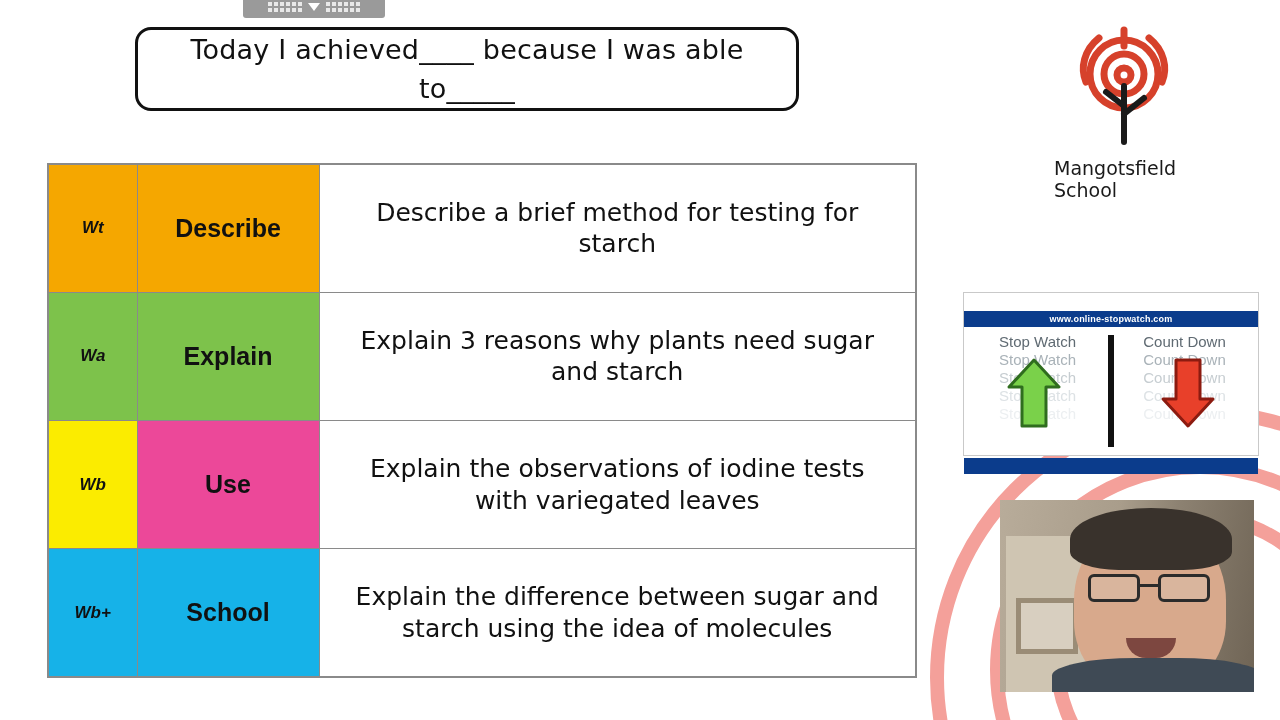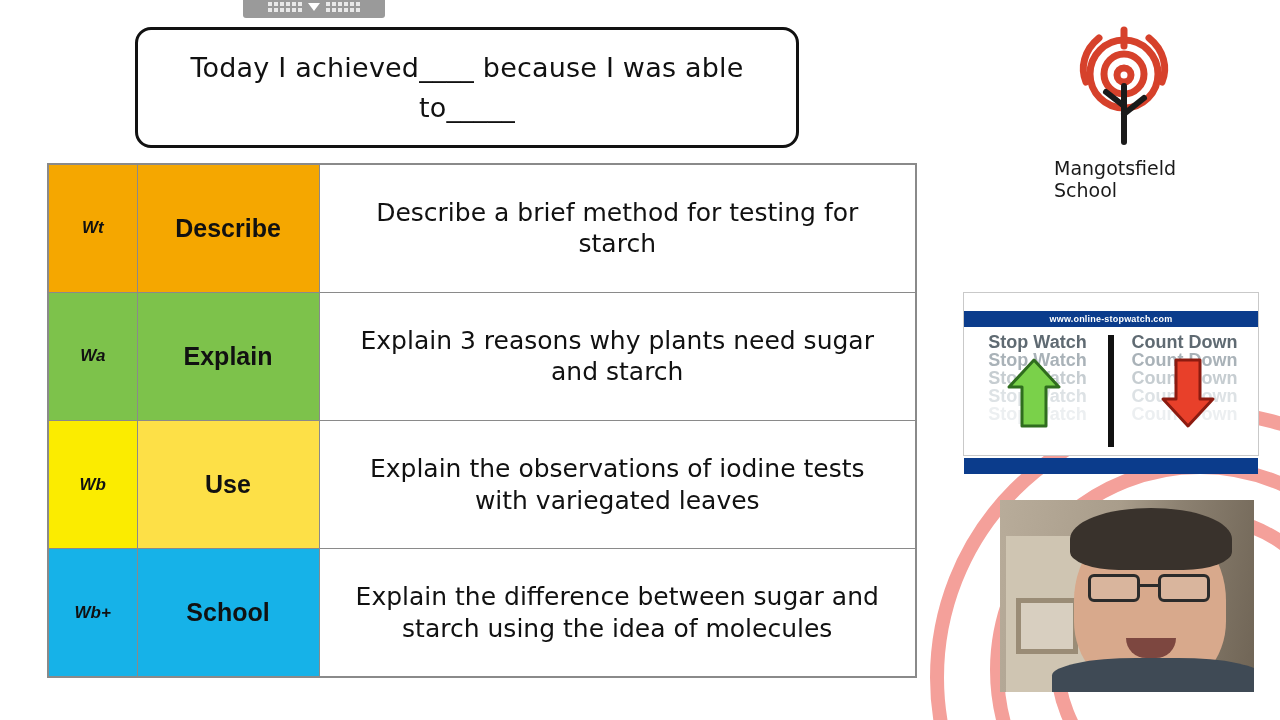--- a/index.html
+++ b/index.html
@@ -50,21 +50,21 @@
     width: 0; height: 0;
     border-left: 6px solid transparent;
     border-right: 6px solid transparent;
     border-top: 8px solid #ffffff;
   }
 
   
   .prompt-box {
     position: absolute;
     left: 135px; top: 27px;
-    width: 664px; height: 121px;
+    width: 664px; height: 84px;
     border: 3px solid #111;
     border-radius: 16px;
     background: #fff;
     display: flex; align-items: center; justify-content: center;
     padding: 6px 26px;
   }
   .prompt-text {
     font-size: 27px;
     color: #111;
     text-align: center;
@@ -148,21 +148,21 @@
     letter-spacing: .2px;
     margin-top: 18px;
   }
   .sw-body { position: relative; height: 131px; display: flex; }
   .sw-half {
     flex: 1; position: relative;
     display: flex; flex-direction: column; align-items: center;
     padding-top: 6px;
   }
   .sw-label {
-    font-size: 18px; font-weight: bold; color: #5f6a72;
+    font-size: 15px; font-weight: normal; color: #5f6a72;
     line-height: 18px;
   }
   .sw-label.f2 { color: #a9b2b8; }
   .sw-label.f3 { color: #c6cdd1; }
   .sw-label.f4 { color: #dde2e5; }
   .sw-label.f5 { color: #eceff1; }
   .sw-divider {
     position: absolute;
     left: 50%; top: 8px;
     width: 6px; height: 112px;
@@ -296,21 +296,21 @@
     </div>
 
     <div class="trow row-h">
       <div class="cell c-code" style="background:#7dc24b">Wa</div>
       <div class="cell c-verb" style="background:#7dc24b">Explain</div>
       <div class="cell c-desc">Explain 3 reasons why plants need sugar and starch</div>
     </div>
 
     <div class="trow row-h">
       <div class="cell c-code" style="background:#fbec00">Wb</div>
-      <div class="cell c-verb" style="background:#fde047">Use</div>
+      <div class="cell c-verb" style="background:#ec4899">Use</div>
       <div class="cell c-desc">Explain the observations of iodine tests with variegated leaves</div>
     </div>
 
     <div class="trow row-h">
       <div class="cell c-code" style="background:#16b2e8">Wb+</div>
       <div class="cell c-verb" style="background:#16b2e8">School</div>
       <div class="cell c-desc">Explain the difference between sugar and starch using the idea of molecules</div>
     </div>
 
   </div>

